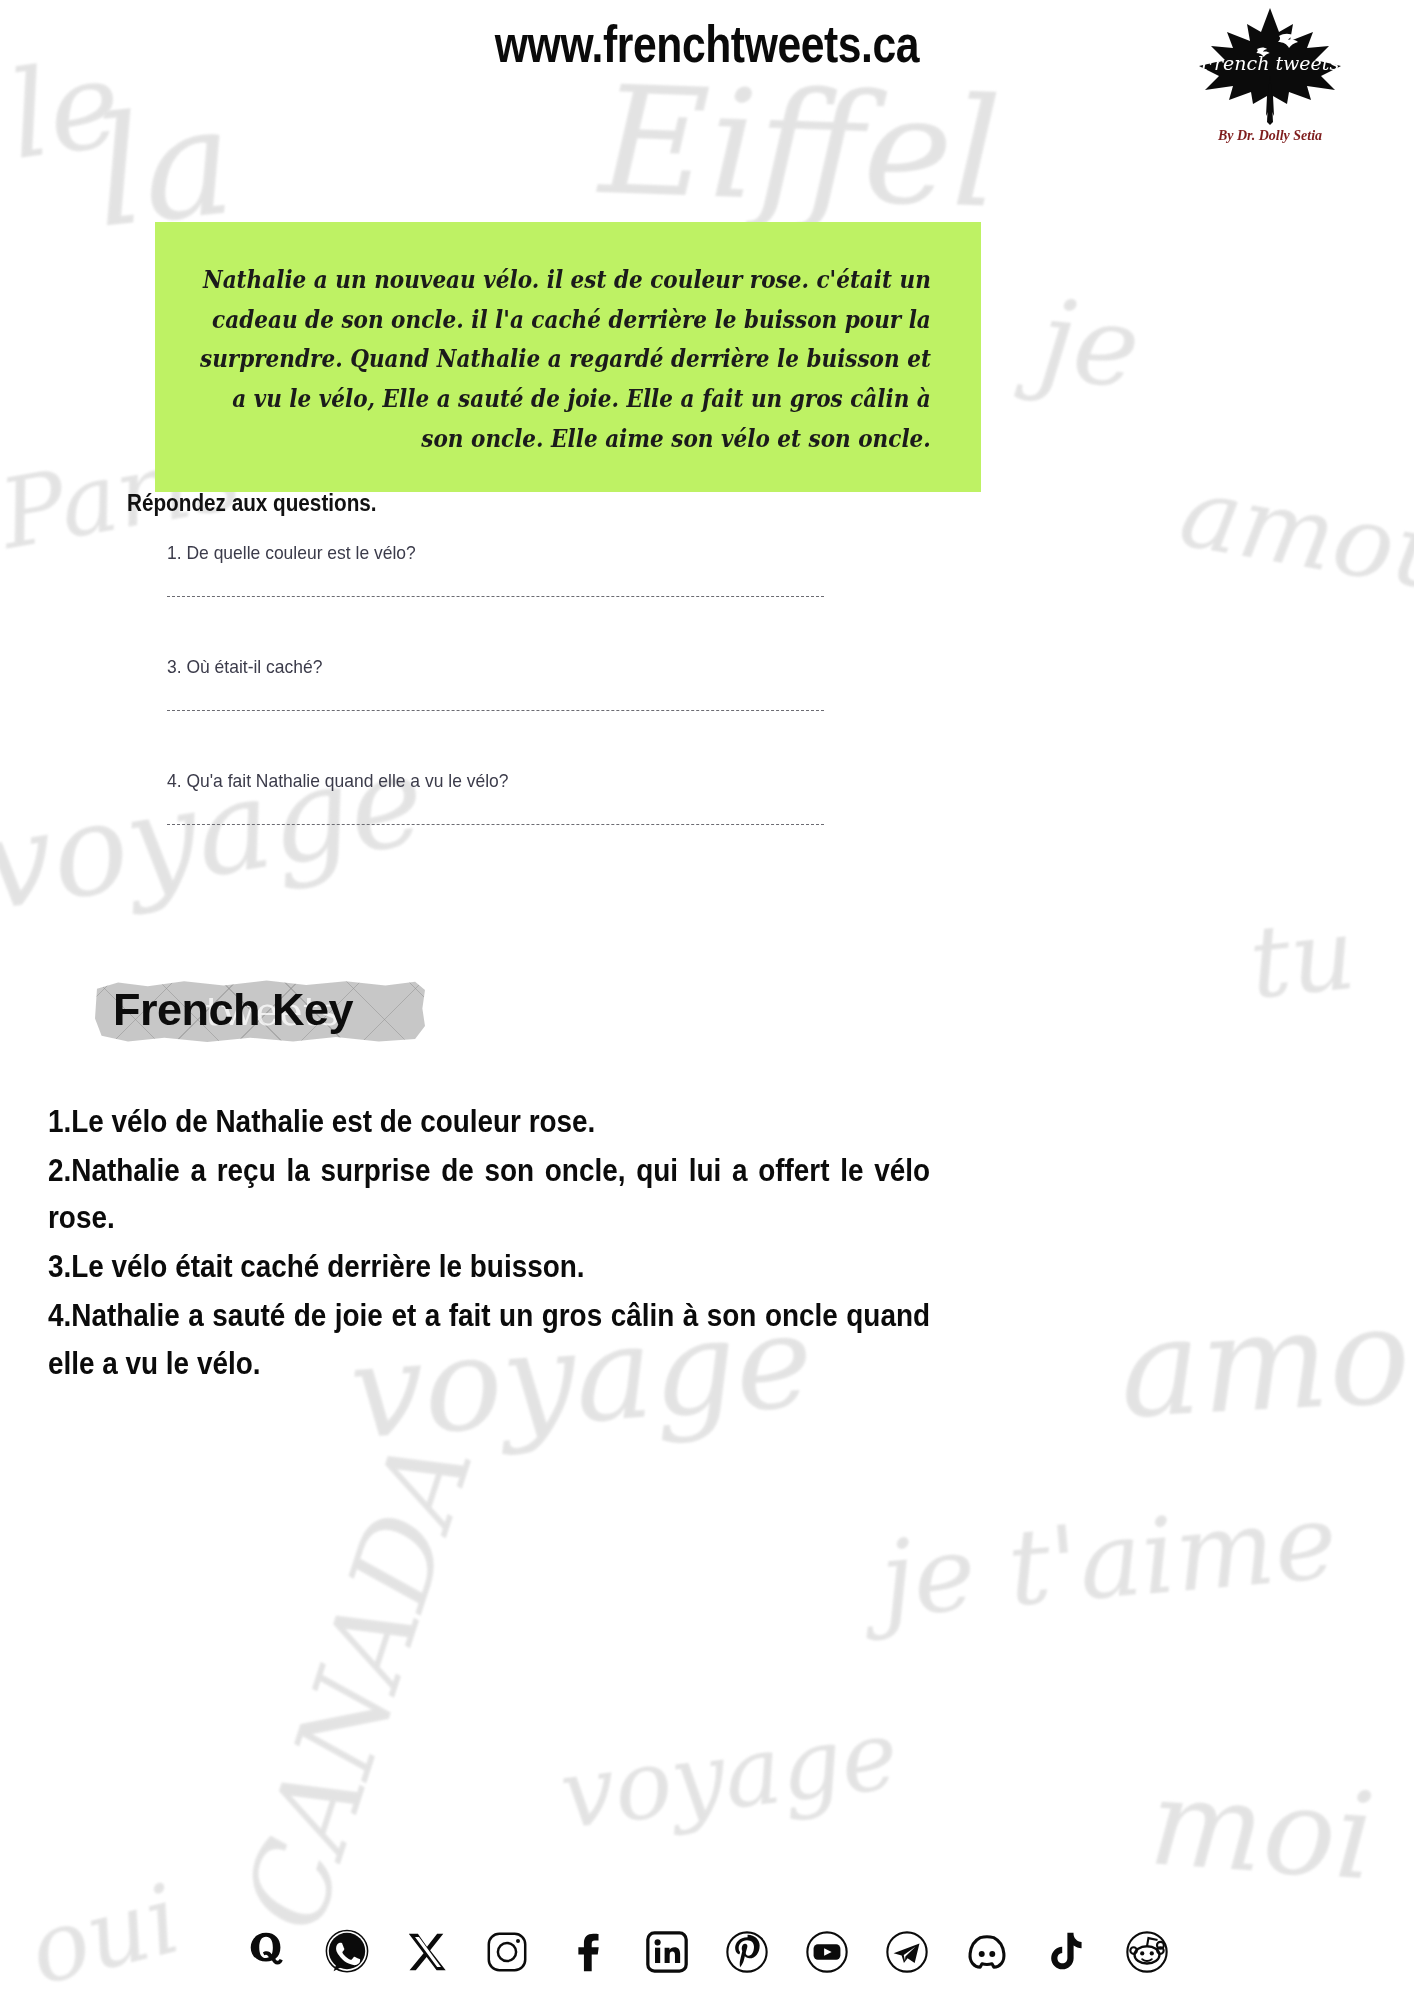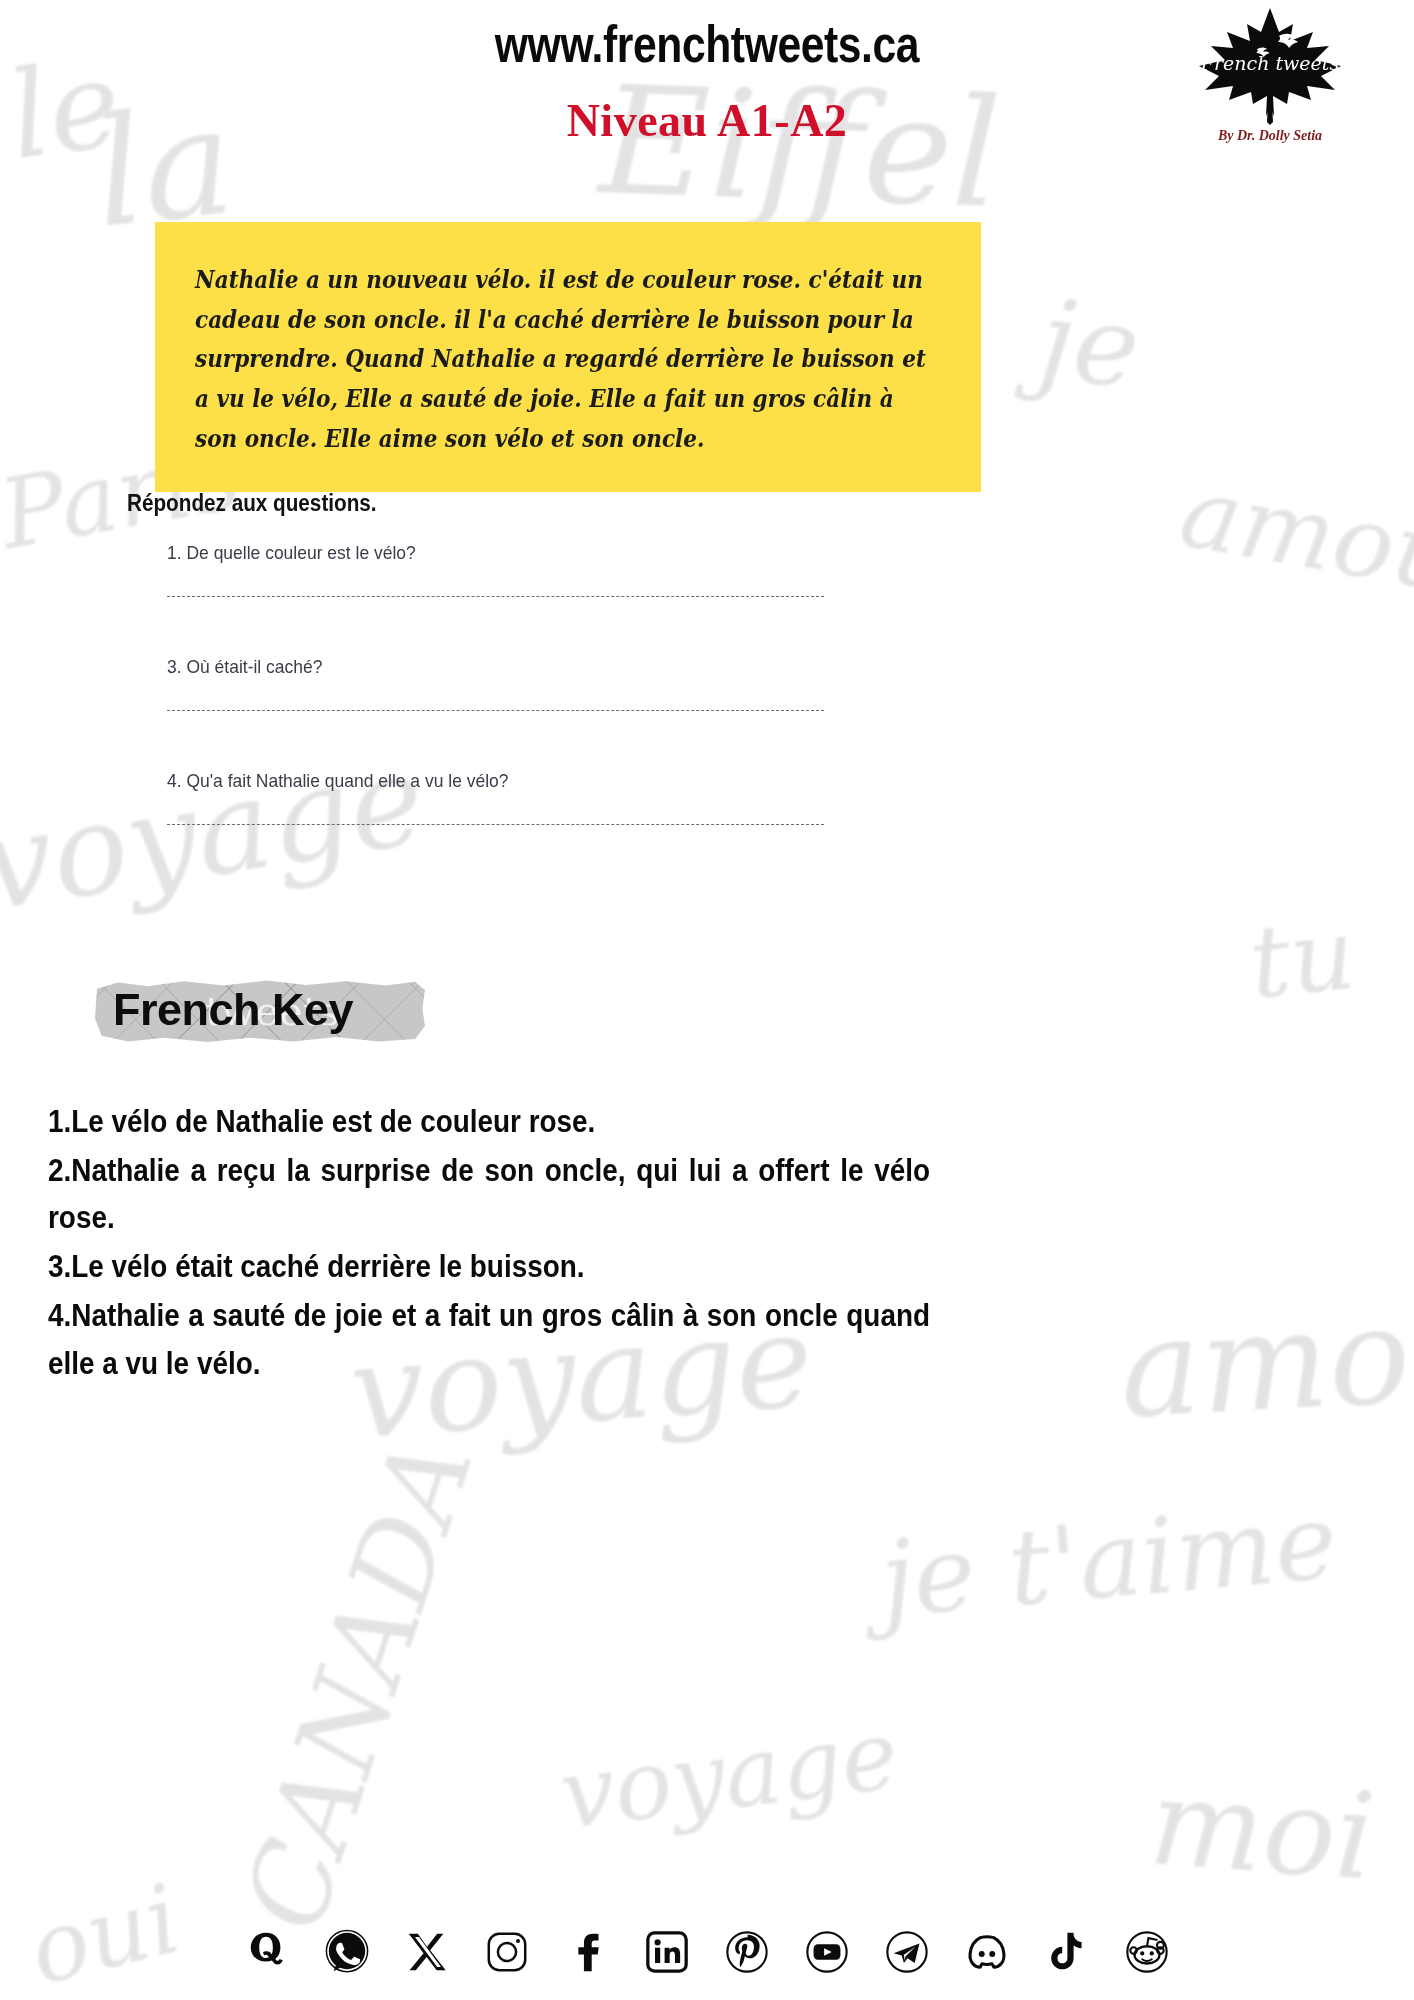--- a/index.html
+++ b/index.html
@@ -89,22 +89,23 @@
     margin-top: 2px;
   }
 
   
   .story-box {
     position: absolute;
     top: 222px;
     left: 155px;
     width: 826px;
     min-height: 234px;
-    background: #fde047;
+    background: #bef264;
     padding: 38px 46px 34px 40px;
+    text-align: right;
   }
   .story-text {
     font-family: "DejaVu Serif", serif;
     font-style: italic;
     font-weight: bold;
     font-size: 24.5px;
     line-height: 1.62;
     color: #1b1b1b;
     transform: scaleX(0.88);
     transform-origin: left top;
@@ -258,21 +259,20 @@
   <div class="wm" style="left:1120px;top:1280px; font-size:135px; transform:rotate(-3deg);">amour</div>
   <div class="wm" style="left:560px; top:1720px; font-size:95px;  transform:rotate(-7deg);">voyage</div>
   <div class="wm" style="left:-20px; top:760px;  font-size:125px; transform:rotate(-9deg);">voyage</div>
 </div>
 
 <div class="page">
 
   <div class="header">
 
     <div class="site-url">www.frenchtweets.ca</div>
-    <div class="level-line">Niveau A1-A2</div>
 
     <div class="brand">
       <svg width="150" height="122" viewBox="0 0 150 122">
         <path fill="#0b0b0b" d="M75 4 L84 28 L98 20 L95 37 L118 28 L112 44 L134 42 L120 56 L146 62
                                  L126 72 L140 86 L112 82 L116 96 L94 88 L92 100 L78 92
                                  L79 112 L75 104 L71 112 L72 92 L58 100 L56 88 L34 96 L38 82
                                  L10 86 L24 72 L4 62 L30 56 L16 42 L38 44 L32 28 L55 37 L52 20 L66 28 Z"></path>
         <path fill="#0b0b0b" d="M74.4 72 L75.6 72 L78 118 L75 121 L72 118 Z"></path>
 
         <path fill="#ffffff" d="M84 32 c5-3 11-3 15 0 c-3 1-5 2-6 4 c4-1 8 0 10 2 c-4 1-7 3-9 6

